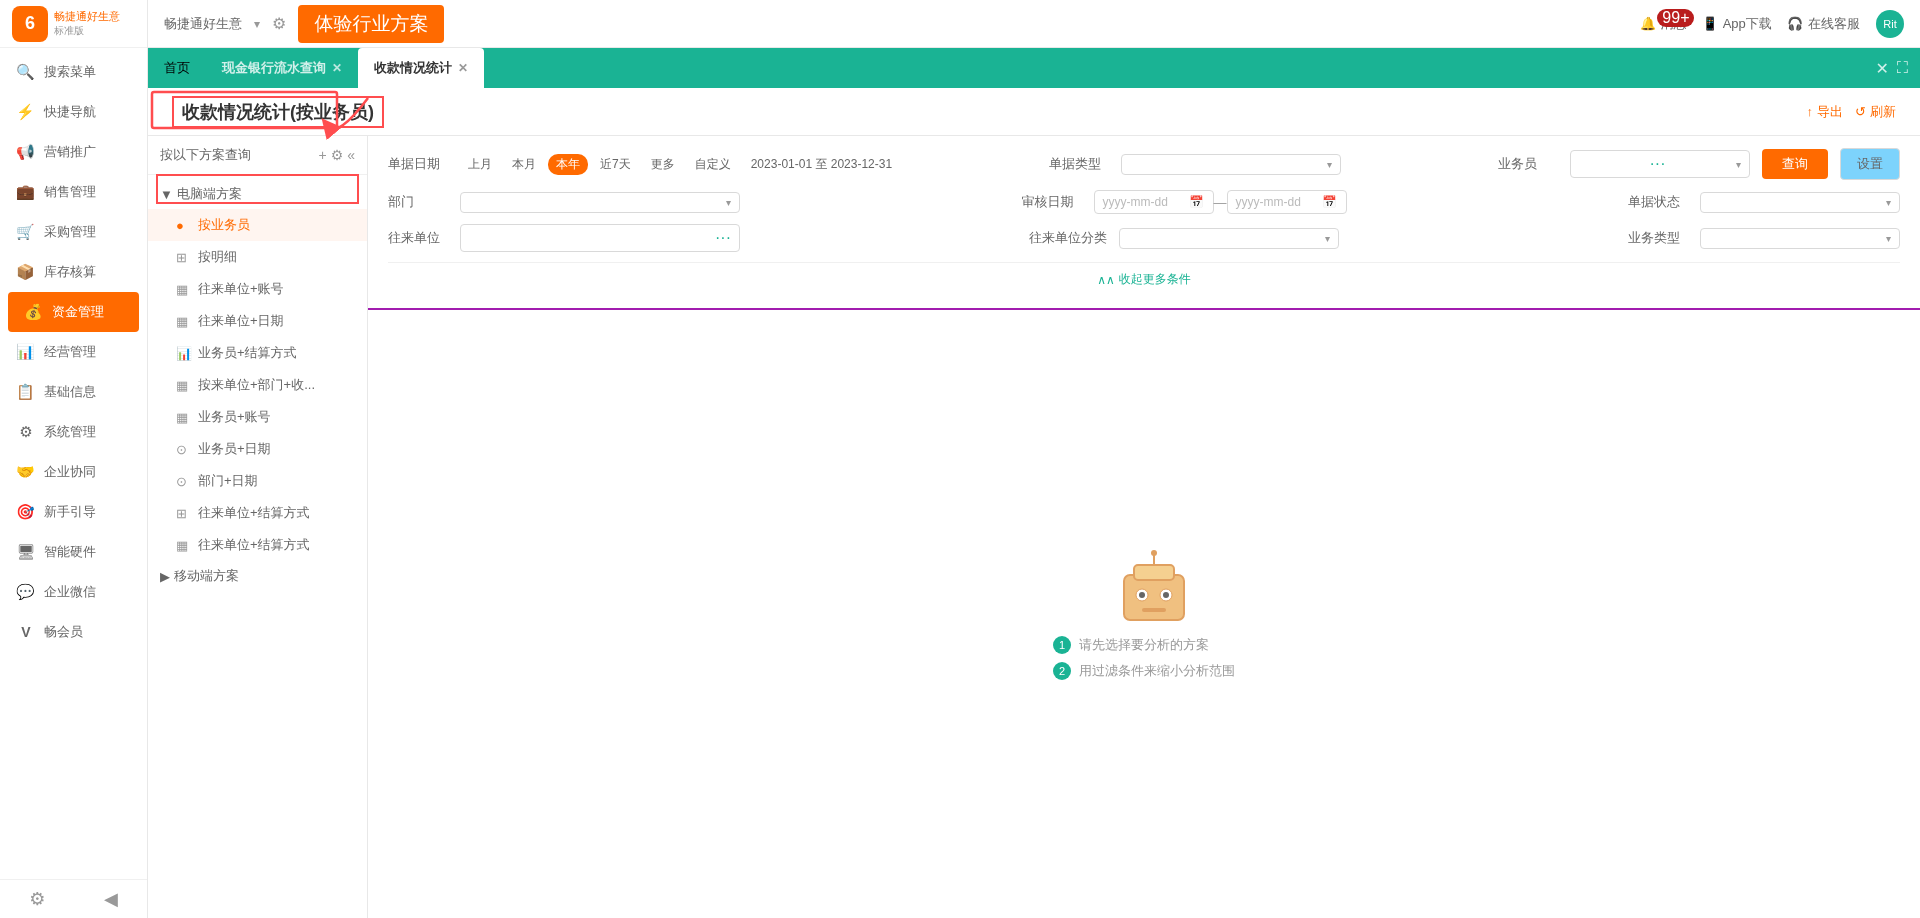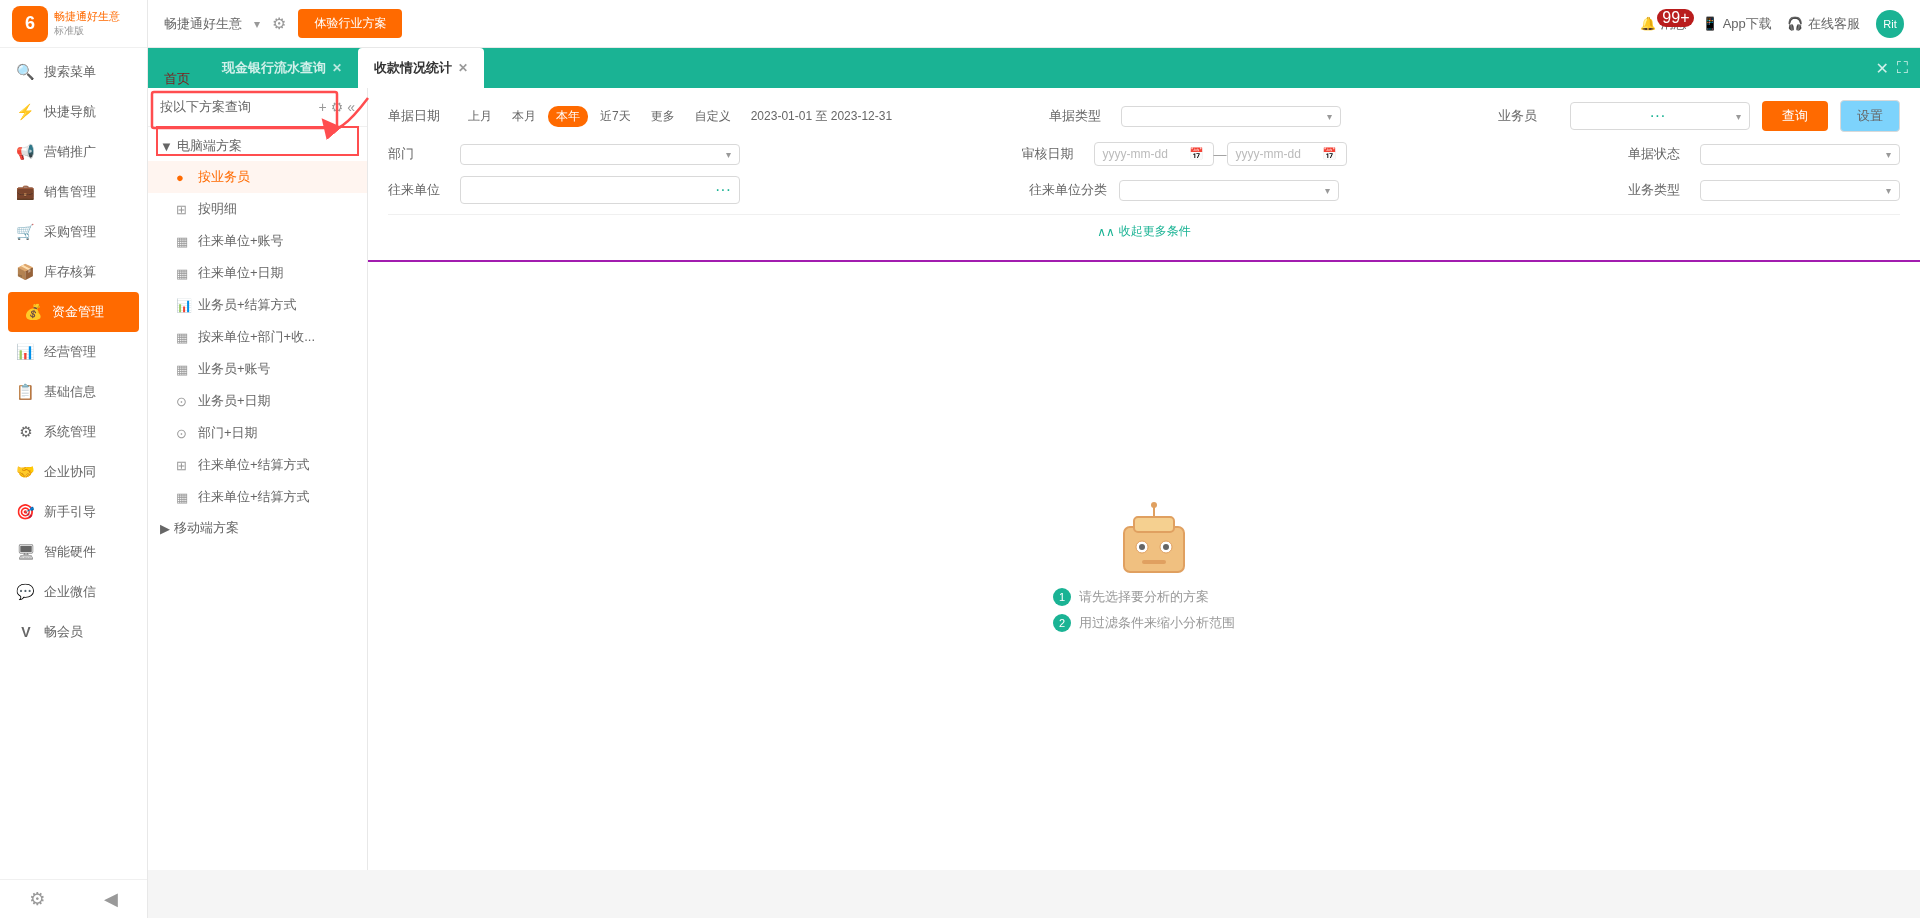--- a/index.html
+++ b/index.html
@@ -47,37 +47,37 @@
       height: 48px; background: #fff; border-bottom: 1px solid #e8e8e8;
       display: flex; align-items: center; padding: 0 16px;
       justify-content: space-between;
     }
     .top-header-left { display: flex; align-items: center; gap: 12px; }
     .workspace-name { color: #666; font-size: 13px; }
     .workspace-dropdown { color: #999; font-size: 12px; cursor: pointer; }
     .settings-icon-btn { color: #999; cursor: pointer; font-size: 16px; }
     .trial-btn {
       background: #ff6a00; color: #fff; border: none; border-radius: 4px;
-      padding: 6px 16px; cursor: pointer; font-size: 12px;
+      padding: 6px 16px; cursor: pointer; font-size: 19px;
     }
     .top-header-right { display: flex; align-items: center; gap: 16px; }
     .header-action { display: flex; align-items: center; gap: 4px; color: #666; cursor: pointer; font-size: 13px; position: relative; }
     .badge { background: #b91c1c; color: #fff; border-radius: 10px; padding: 0 5px; font-size: 16px; position: absolute; top: -6px; right: -8px; }
     .user-avatar { width: 28px; height: 28px; border-radius: 50%; background: #ddd; }
 
     
     .tab-bar {
       height: 40px; background: #1ab394; display: flex; align-items: center; padding: 0 0;
       position: relative;
     }
     .tab-item {
       height: 40px; display: flex; align-items: center; padding: 0 16px;
       color: rgba(255,255,255,0.8); cursor: pointer; font-size: 13px; position: relative; font-weight: bold;
     }
-    .tab-item.home { color: #7f1d1d; font-weight: 500; align-items: flex-end; }
+    .tab-item.home { color: #000000; font-weight: 500; }
     .tab-item.active { background: #fff; color: #333; border-radius: 4px 4px 0 0; }
     .tab-close { margin-left: 6px; color: #999; font-size: 12px; cursor: pointer; }
     .tab-close-white { margin-left: 6px; color: rgba(255,255,255,0.7); font-size: 12px; cursor: pointer; }
     .tab-bar-right { margin-left: auto; display: flex; align-items: center; padding-right: 12px; gap: 8px; }
     .tab-bar-btn { color: rgba(255,255,255,0.8); cursor: pointer; font-size: 16px; }
 
     
     .page-content { flex: 1; background: #f5f5f5; overflow: hidden; }
 
     
@@ -296,20 +296,33 @@
       <span class="tab-close">✕</span>
     </div>
     <div class="tab-bar-right">
       <span class="tab-bar-btn">✕</span>
       <span class="tab-bar-btn">⛶</span>
     </div>
   </div>
 
   <div class="page-content">
 
+    <div class="page-header">
+      <div class="page-title">收款情况统计(按业务员)</div>
+      <div class="page-actions">
+        <div class="action-btn">
+          <span>↑</span>
+          <span>导出</span>
+        </div>
+        <div class="action-btn">
+          <span>↺</span>
+          <span>刷新</span>
+        </div>
+      </div>
+    </div>
 
     <div class="content-area">
 
       <div class="left-panel" style="position:relative;">
         <div class="left-panel-header">
           <span>按以下方案查询</span>
           <div class="left-panel-header-actions">
             <span class="panel-action-btn">+</span>
             <span class="panel-action-btn">⚙</span>
             <span class="panel-action-btn">«</span>

